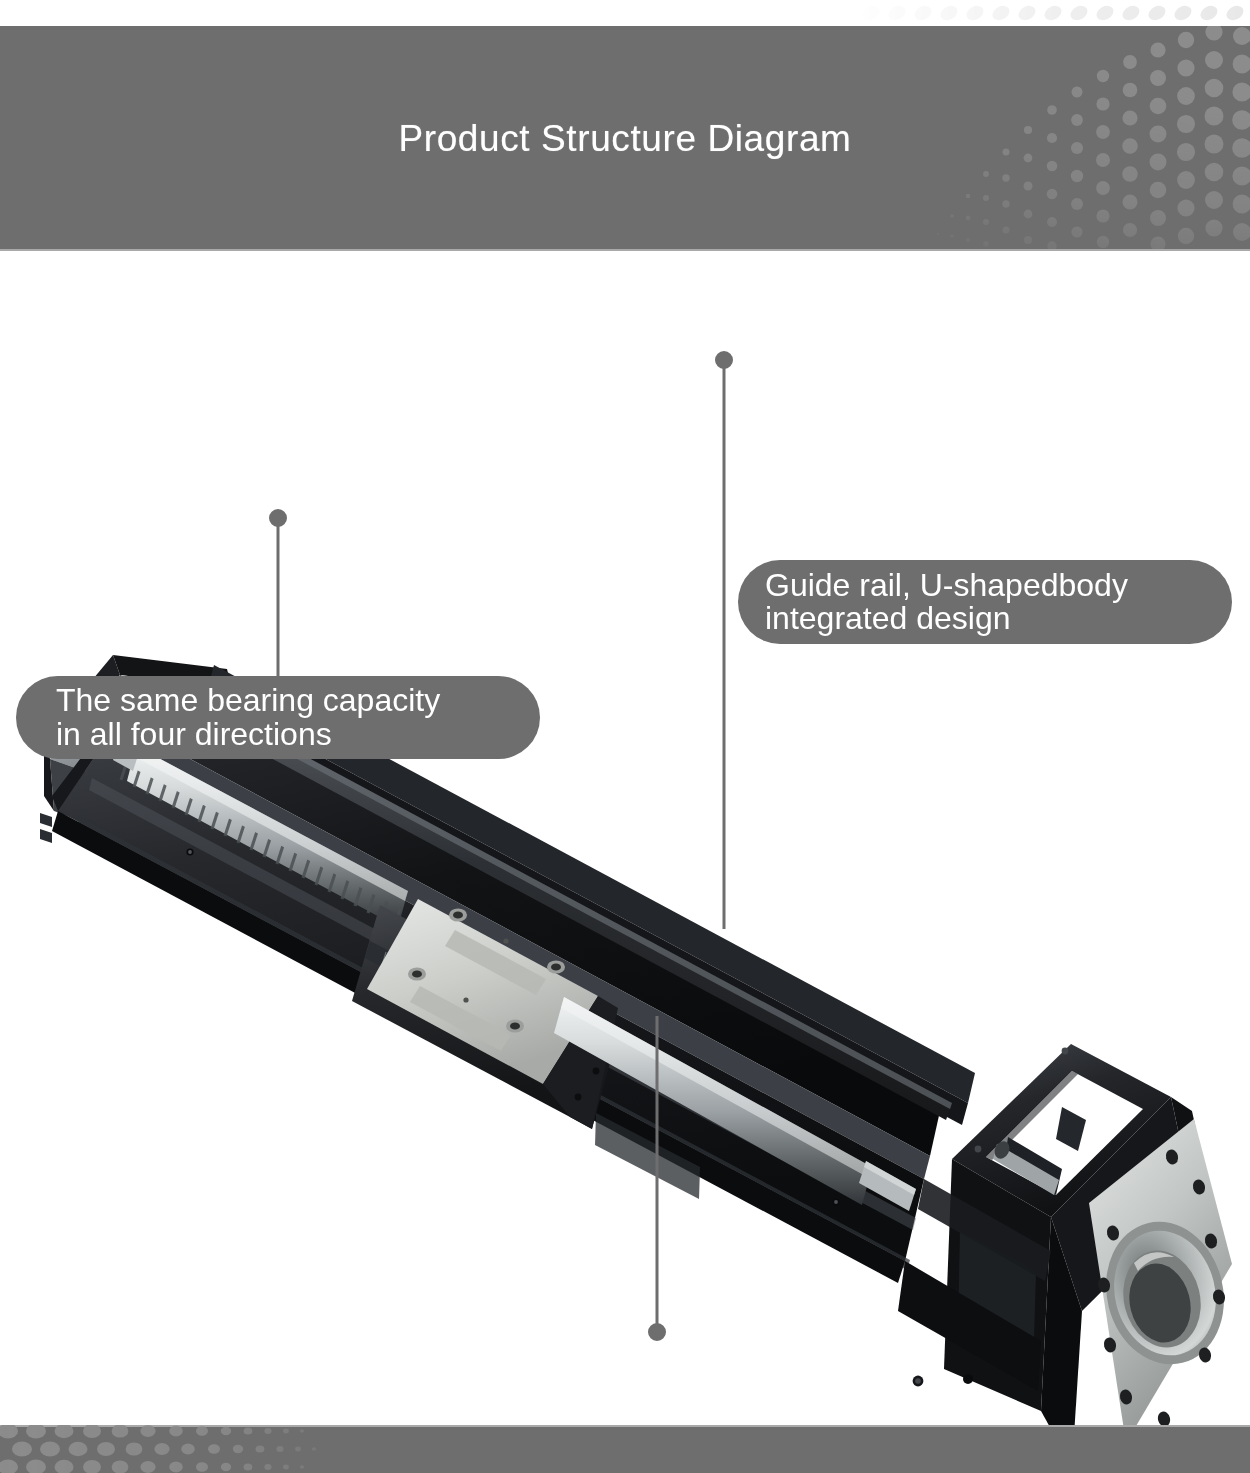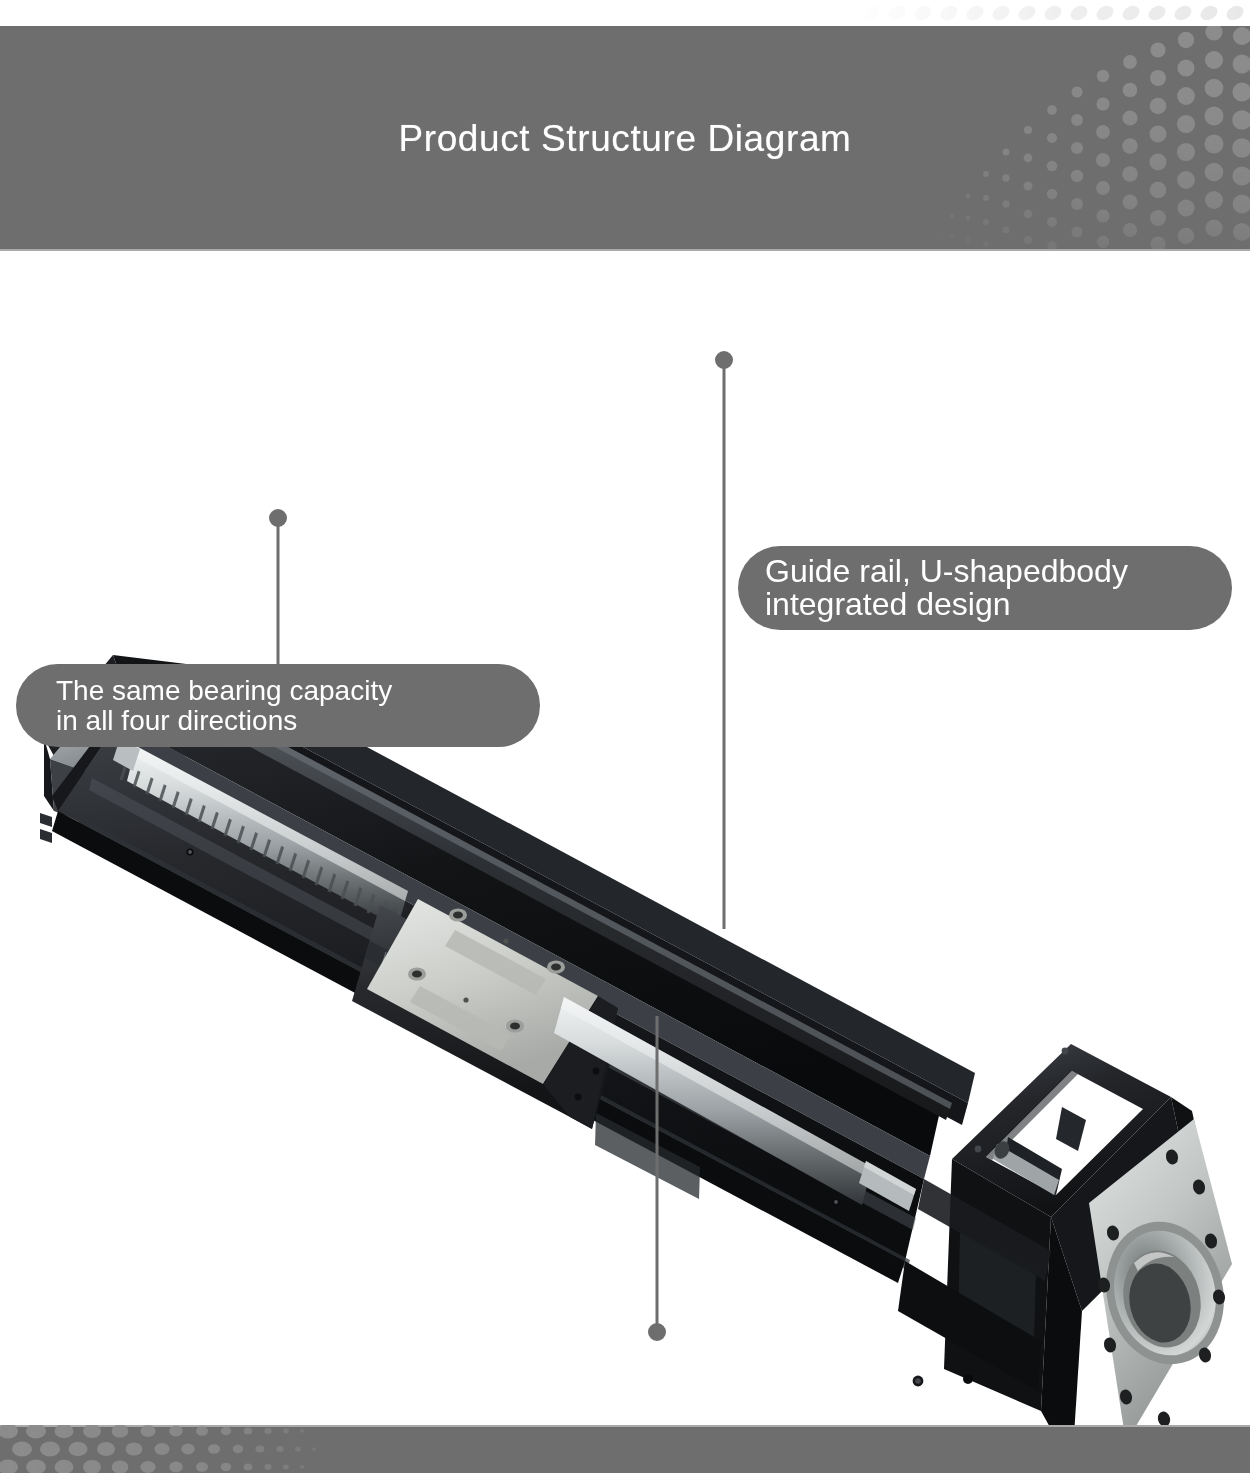--- a/index.html
+++ b/index.html
@@ -69,26 +69,26 @@
     background:#6e6e6e;
     color:#ffffff;
     border-radius:999px;
     display:flex;
     align-items:center;
     line-height:1.04;
     font-weight:400;
     white-space:pre-line;
   }
   .pill-1 {           
-    left:16px; top:413px; width:524px; height:83px;
+    left:16px; top:425px; width:524px; height:83px;
     padding:0 0 0 40px;
-    font-size:28px;
+    font-size:32px;
   }
   .pill-2 {           
-    left:738px; top:295px; width:494px; height:84px;
+    left:738px; top:309px; width:494px; height:84px;
     padding:0 0 0 27px;
     font-size:32px;
   }
 </style>
 </head>
 <body>
 
 <div id="page">
 
   <div class="top-strip">

